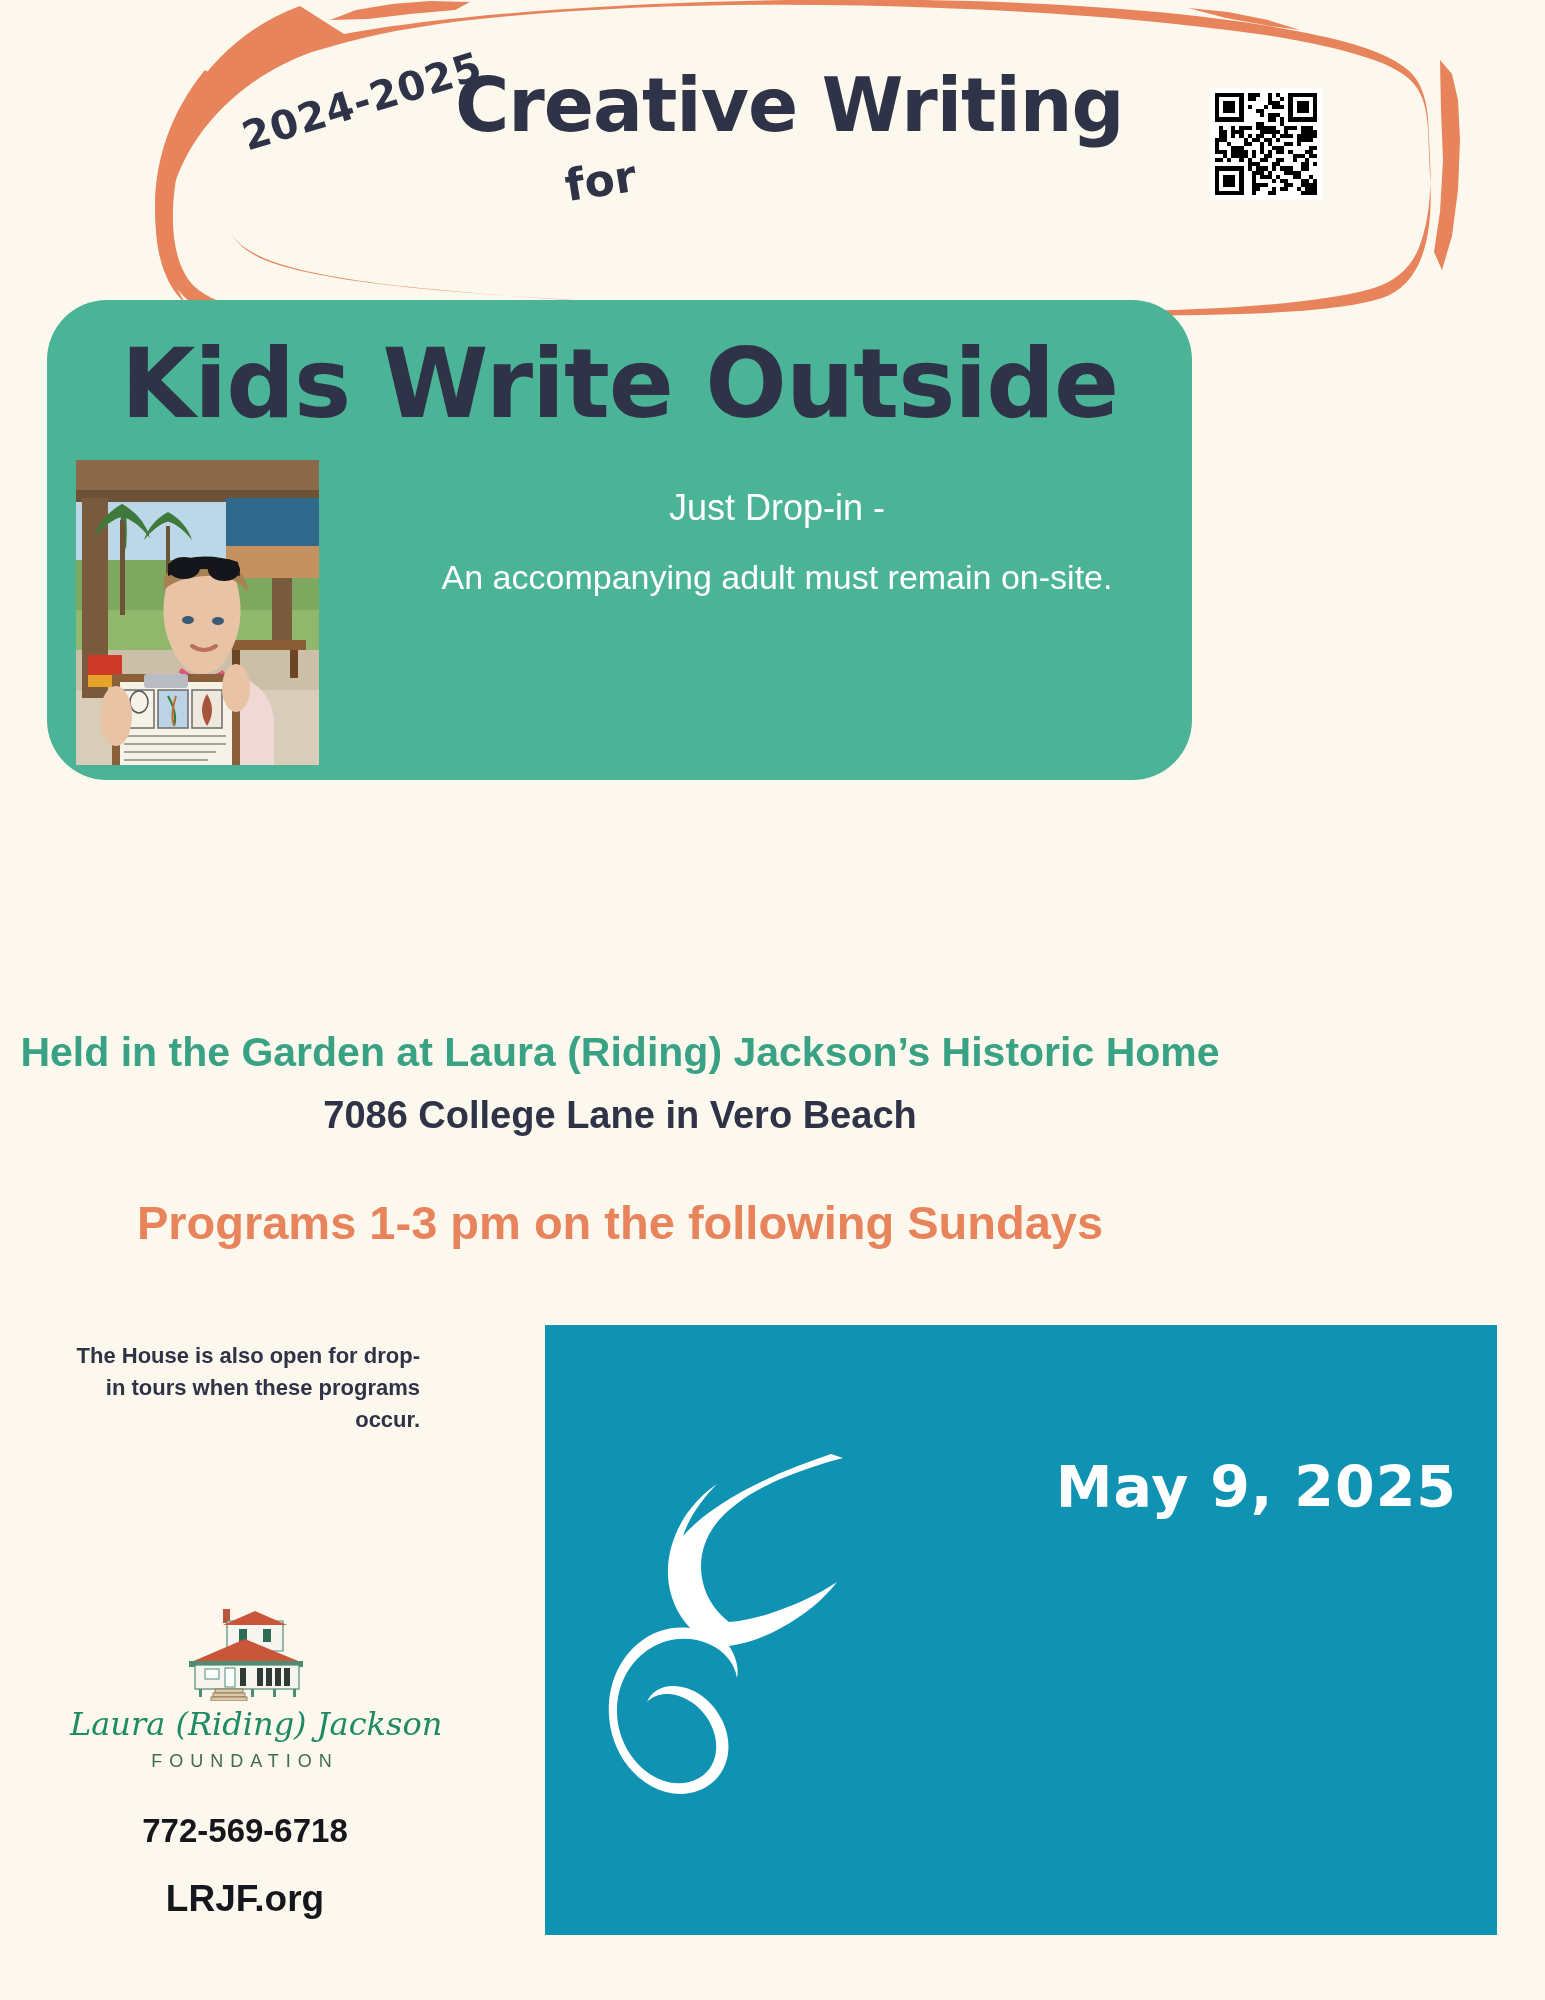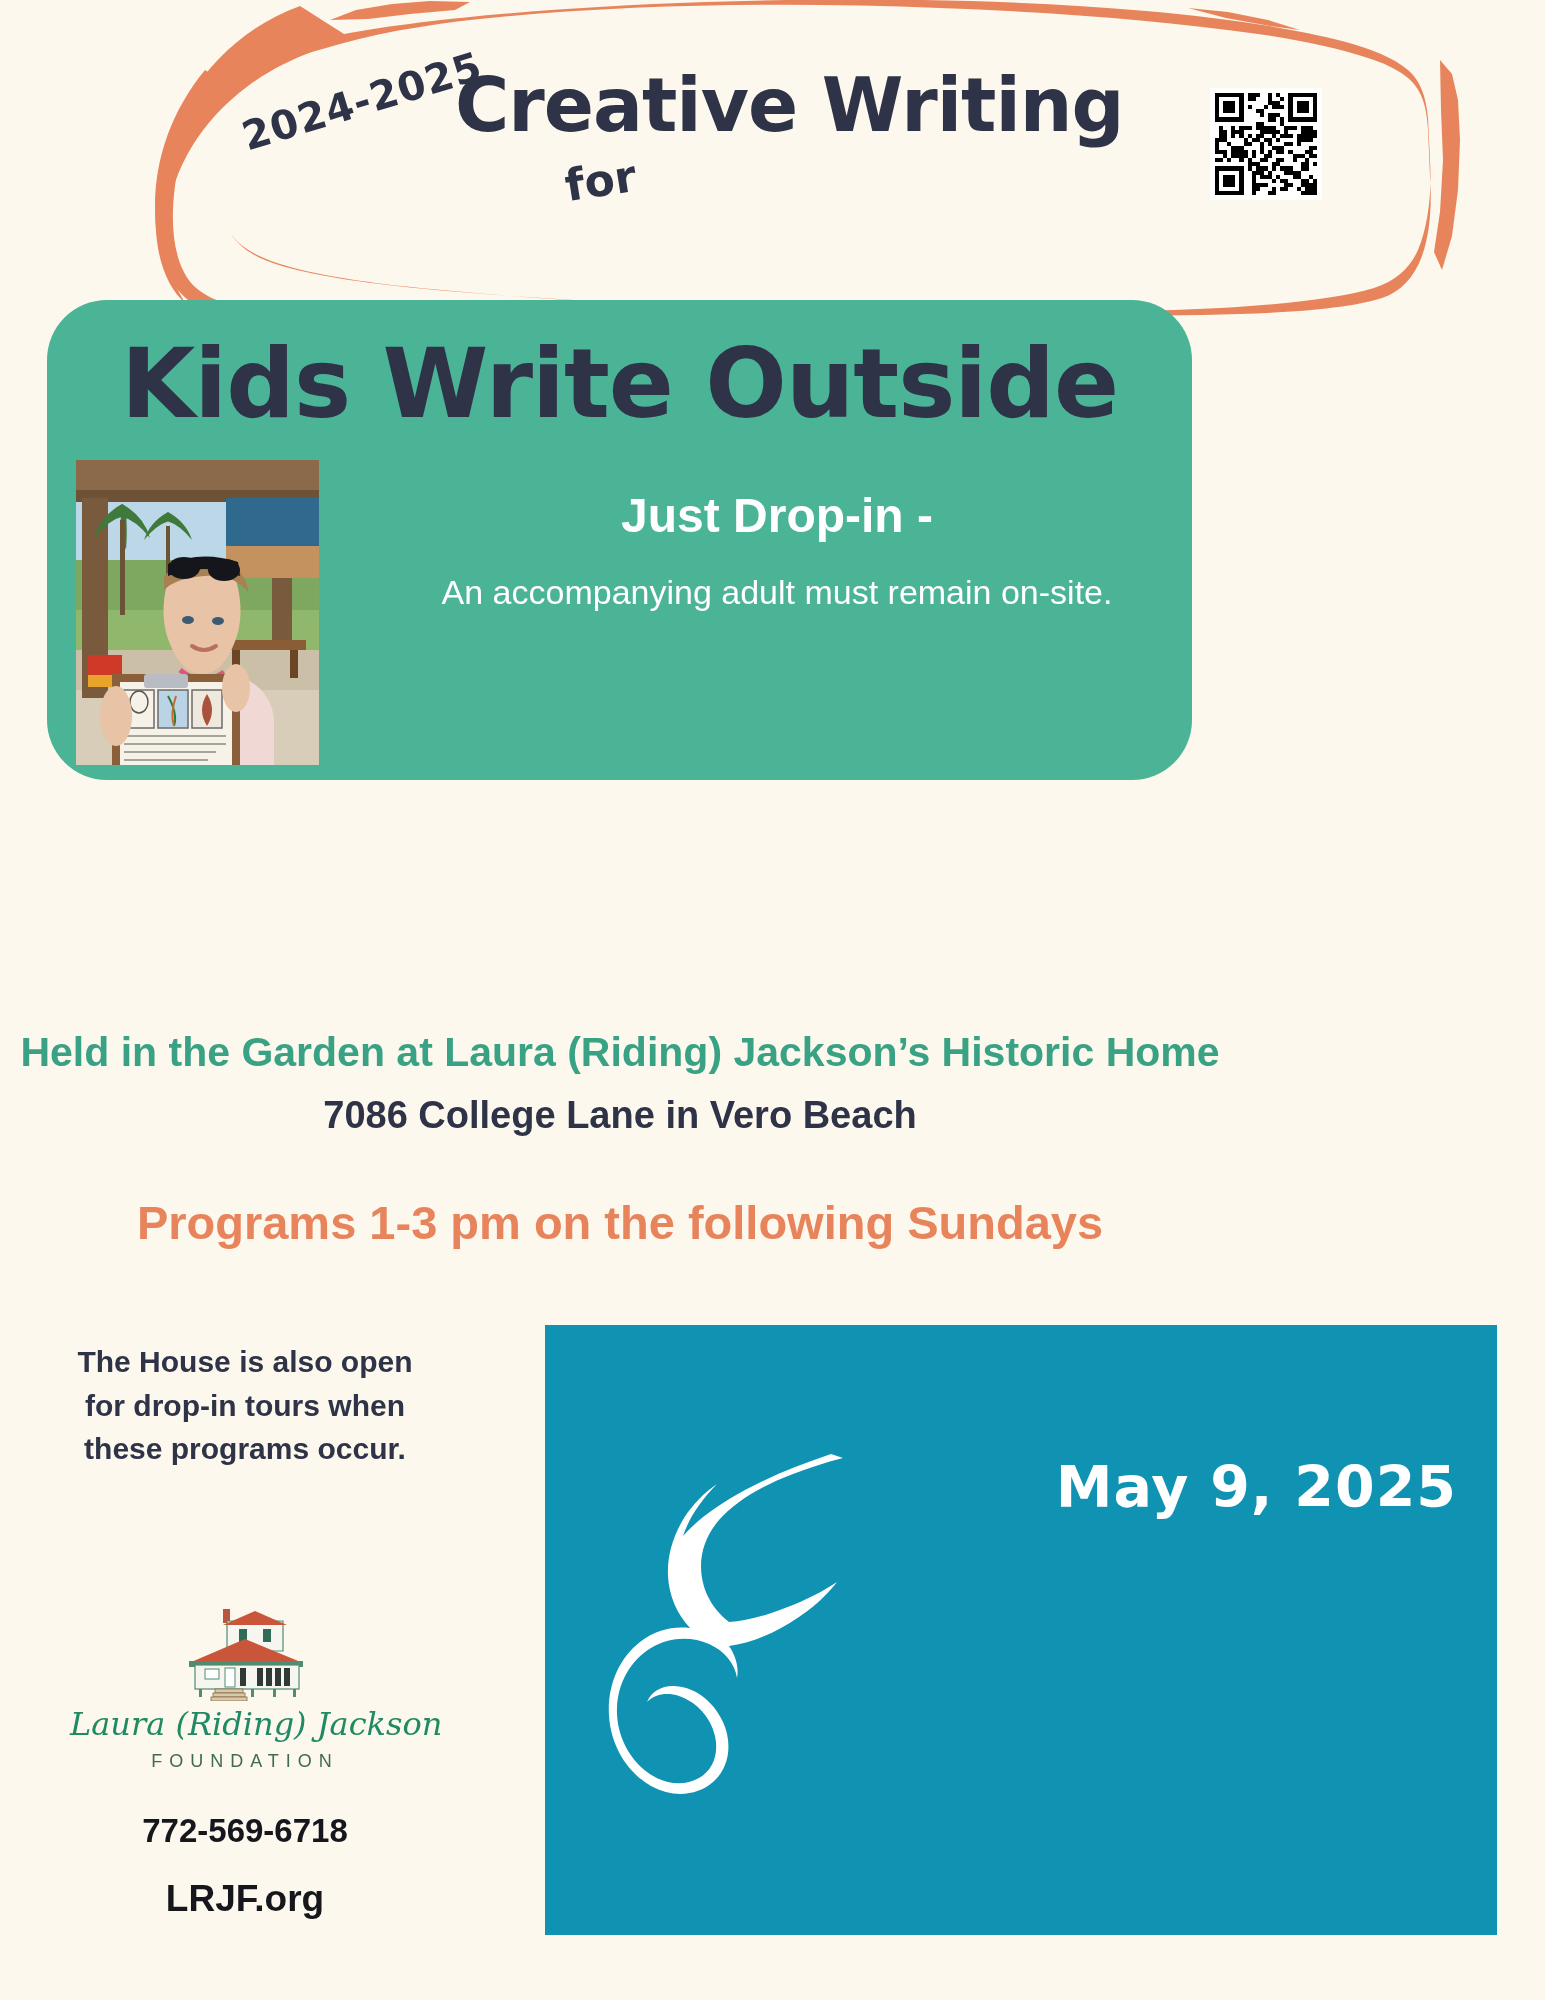--- a/index.html
+++ b/index.html
@@ -97,21 +97,21 @@
     overflow:hidden;
     background:#b9c8b3;
   }
   .photo svg{ display:block; }
 
   .teal-copy{
     position:absolute; left:330px; top:185px; width:800px;
     text-align:center; color:#ffffff;
   }
   .teal-copy .big{
-    font-size:48px; line-height:1.28; font-weight:700;
+    font-size:36px; line-height:1.28; font-weight:400;
   }
   .teal-copy .small{
     margin-top:24px; font-size:34px; line-height:1.3; font-weight:400;
   }
 
   
   .loc-line1{
     position:absolute; left:0; top:1029px; width:1240px;
     text-align:center;
     font-size:41px; font-weight:bold; color:#3aa284;
@@ -126,22 +126,22 @@
   .programs-line{
     position:absolute; left:0; top:1195px; width:1240px;
     text-align:center;
     font-size:47px; font-weight:bold; color:#e8845c;
     white-space:nowrap;
   }
 
   
   .left-note{
     position:absolute; left:70px; top:1340px; width:350px;
-    text-align:center;
-    font-size:30px; font-weight:bold; line-height:1.45;
+    text-align:right;
+    font-size:22px; font-weight:bold; line-height:1.45;
     color:#2e3347;
   }
   .logo-block{
     position:absolute; left:70px; top:1605px; width:350px;
     text-align:center;
   }
   .logo-house{ display:block; margin:0 auto; }
   .logo-script{
     margin-top:4px;
     font-family:"DejaVu Serif", serif;

